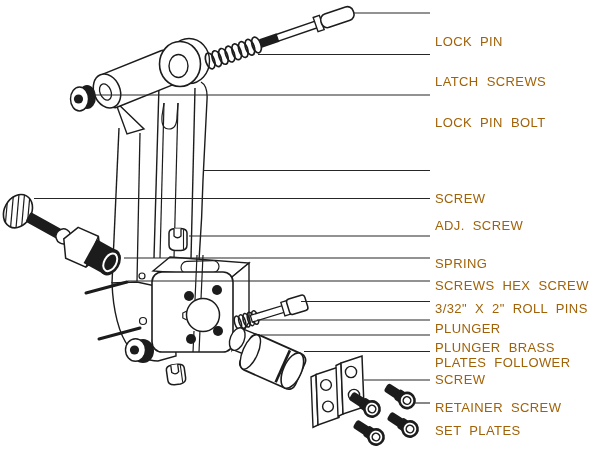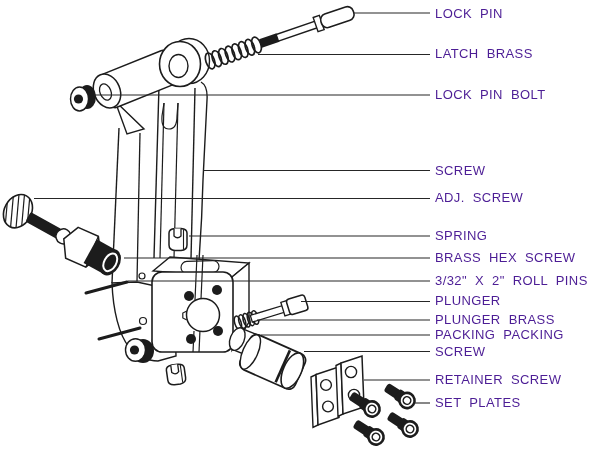--- a/index.html
+++ b/index.html
@@ -1,20 +1,20 @@
 <!DOCTYPE html>
 <html><head>
 <meta charset="utf-8">
 <style>
   html,body{margin:0;padding:0;background:#fff;}
   #stage{position:relative;width:612px;height:453px;background:#ffffff;overflow:hidden;
          font-family:"Liberation Sans",sans-serif;}
   #art{position:absolute;left:0;top:0;}
-  .lbl{position:absolute;left:435px;font-size:13px;line-height:14px;color:#4c1d95;
-       letter-spacing:0.4px;word-spacing:4px;white-space:nowrap;}
+  .lbl{position:absolute;left:435px;font-size:13px;line-height:14px;color:#a16207;
+       letter-spacing:0.4px;word-spacing:4px;white-space:nowrap;margin-top:28px;}
   
   .o{fill:#ffffff;stroke:#1c1c1c;}
   .d{fill:#1c1c1c;stroke:none;}
   .n{fill:none;stroke:#1c1c1c;}
   .ld{stroke:#262626;stroke-width:1.1;}
 </style>
 </head>
 <body>
 
 <div id="stage">
@@ -218,28 +218,28 @@
     <line class="ld" x1="257" y1="320" x2="430" y2="320"></line>
     <line class="ld" x1="261" y1="335" x2="430" y2="335"></line>
     <line class="ld" x1="304" y1="351.5" x2="430" y2="351.5"></line>
     <line class="ld" x1="364" y1="380" x2="430" y2="380"></line>
     <line class="ld" x1="414" y1="403" x2="430" y2="403"></line>
   </g>
 </svg>
 
 <div>
   <div class="lbl" style="top:7px">LOCK PIN</div>
-  <div class="lbl" style="top:47px">LATCH BRASS</div>
+  <div class="lbl" style="top:47px">LATCH SCREWS</div>
   <div class="lbl" style="top:88px">LOCK PIN BOLT</div>
   <div class="lbl" style="top:164px">SCREW</div>
   <div class="lbl" style="top:191px">ADJ. SCREW</div>
   <div class="lbl" style="top:229px">SPRING</div>
-  <div class="lbl" style="top:251px">BRASS HEX SCREW</div>
+  <div class="lbl" style="top:251px">SCREWS HEX SCREW</div>
   <div class="lbl" style="top:274px">3/32" X 2" ROLL PINS</div>
   <div class="lbl" style="top:294px">PLUNGER</div>
   <div class="lbl" style="top:313px">PLUNGER BRASS</div>
-  <div class="lbl" style="top:328px">PACKING PACKING</div>
+  <div class="lbl" style="top:328px">PLATES FOLLOWER</div>
   <div class="lbl" style="top:345px">SCREW</div>
   <div class="lbl" style="top:373px">RETAINER SCREW</div>
   <div class="lbl" style="top:396px">SET PLATES</div>
 </div>
 
 </div>
 
 </body></html>

